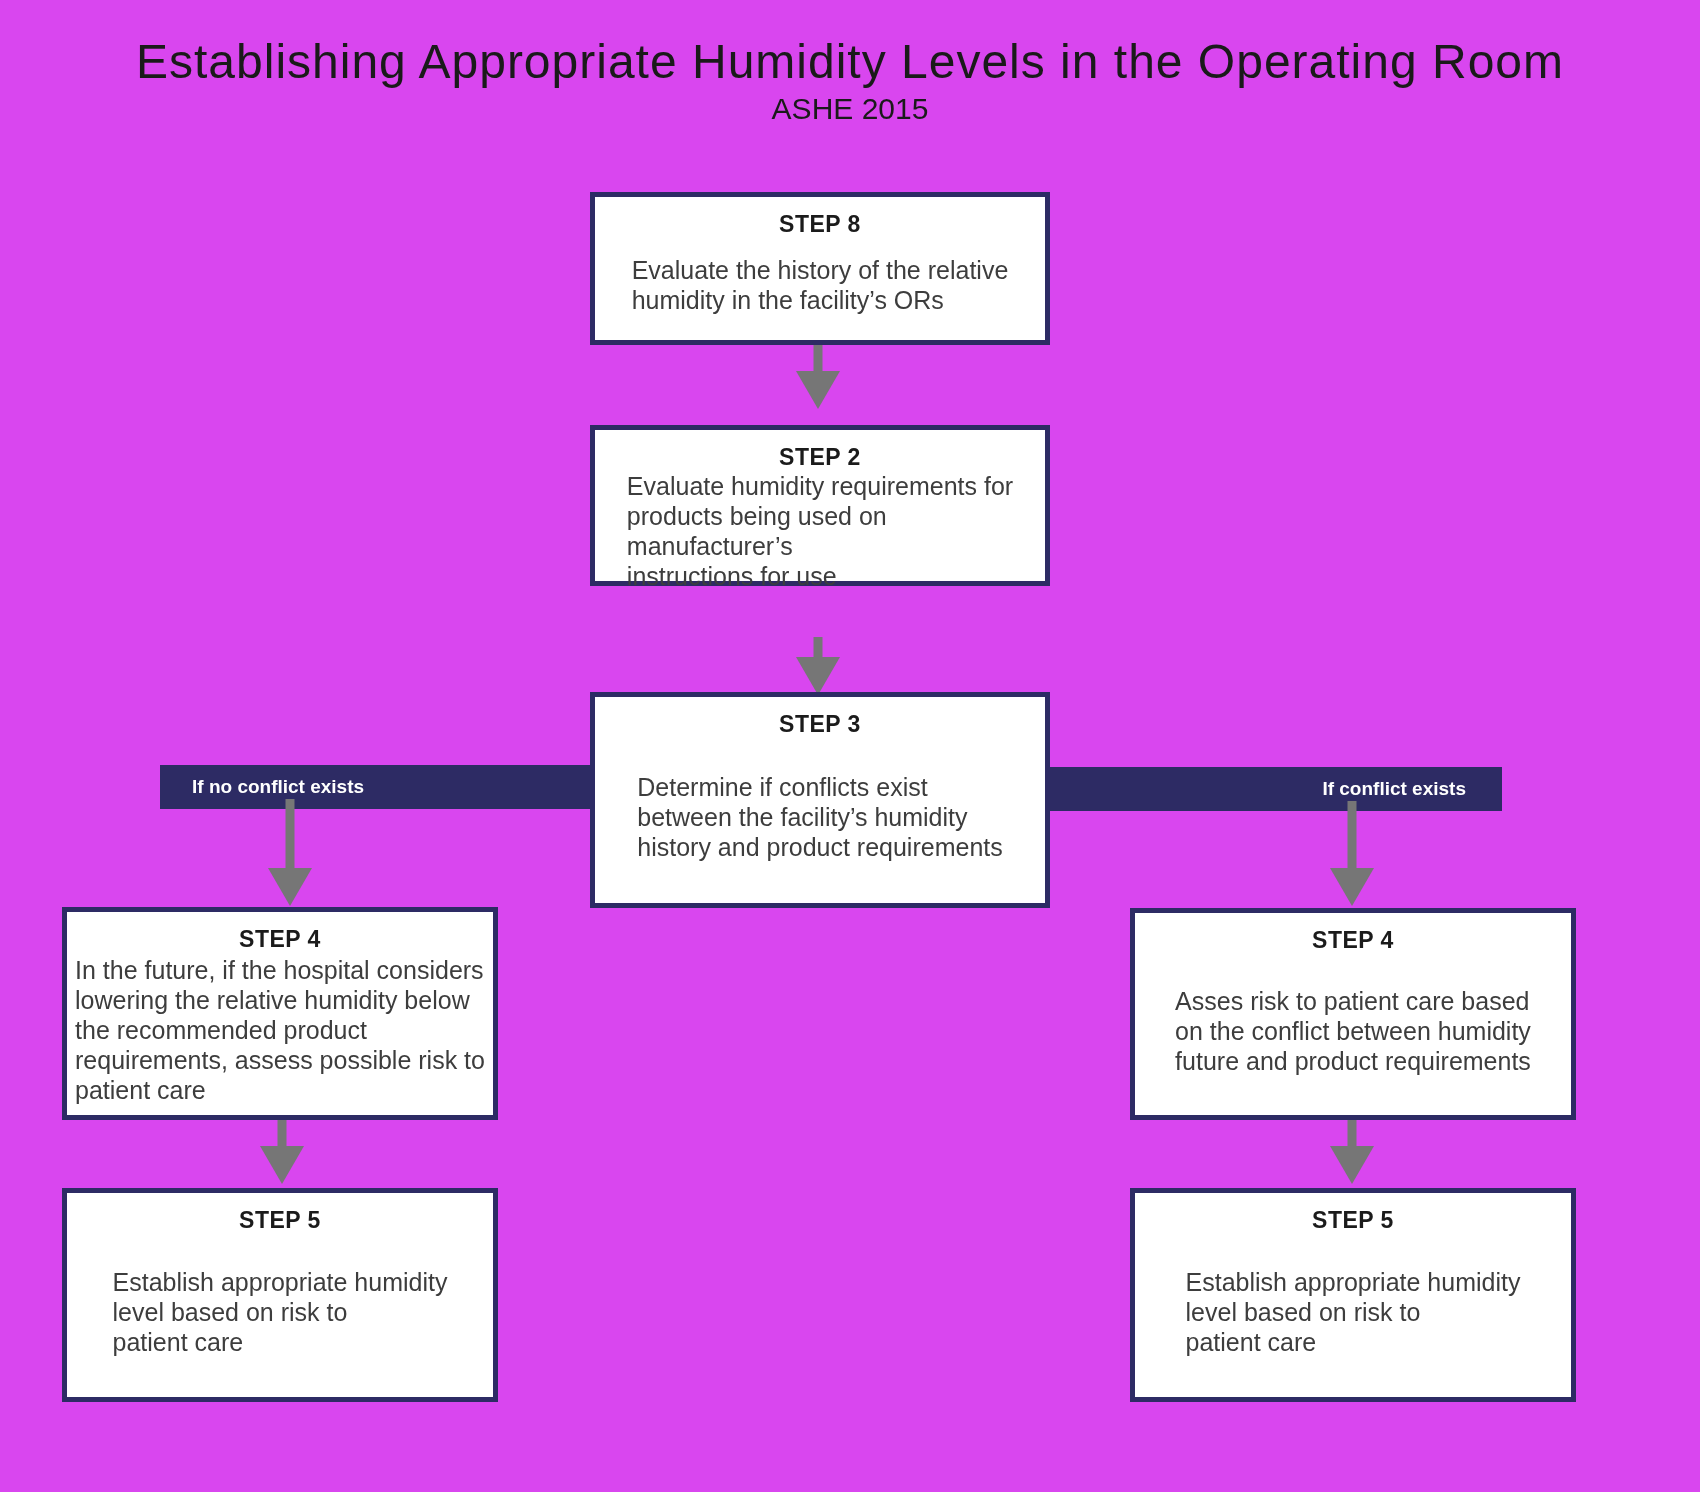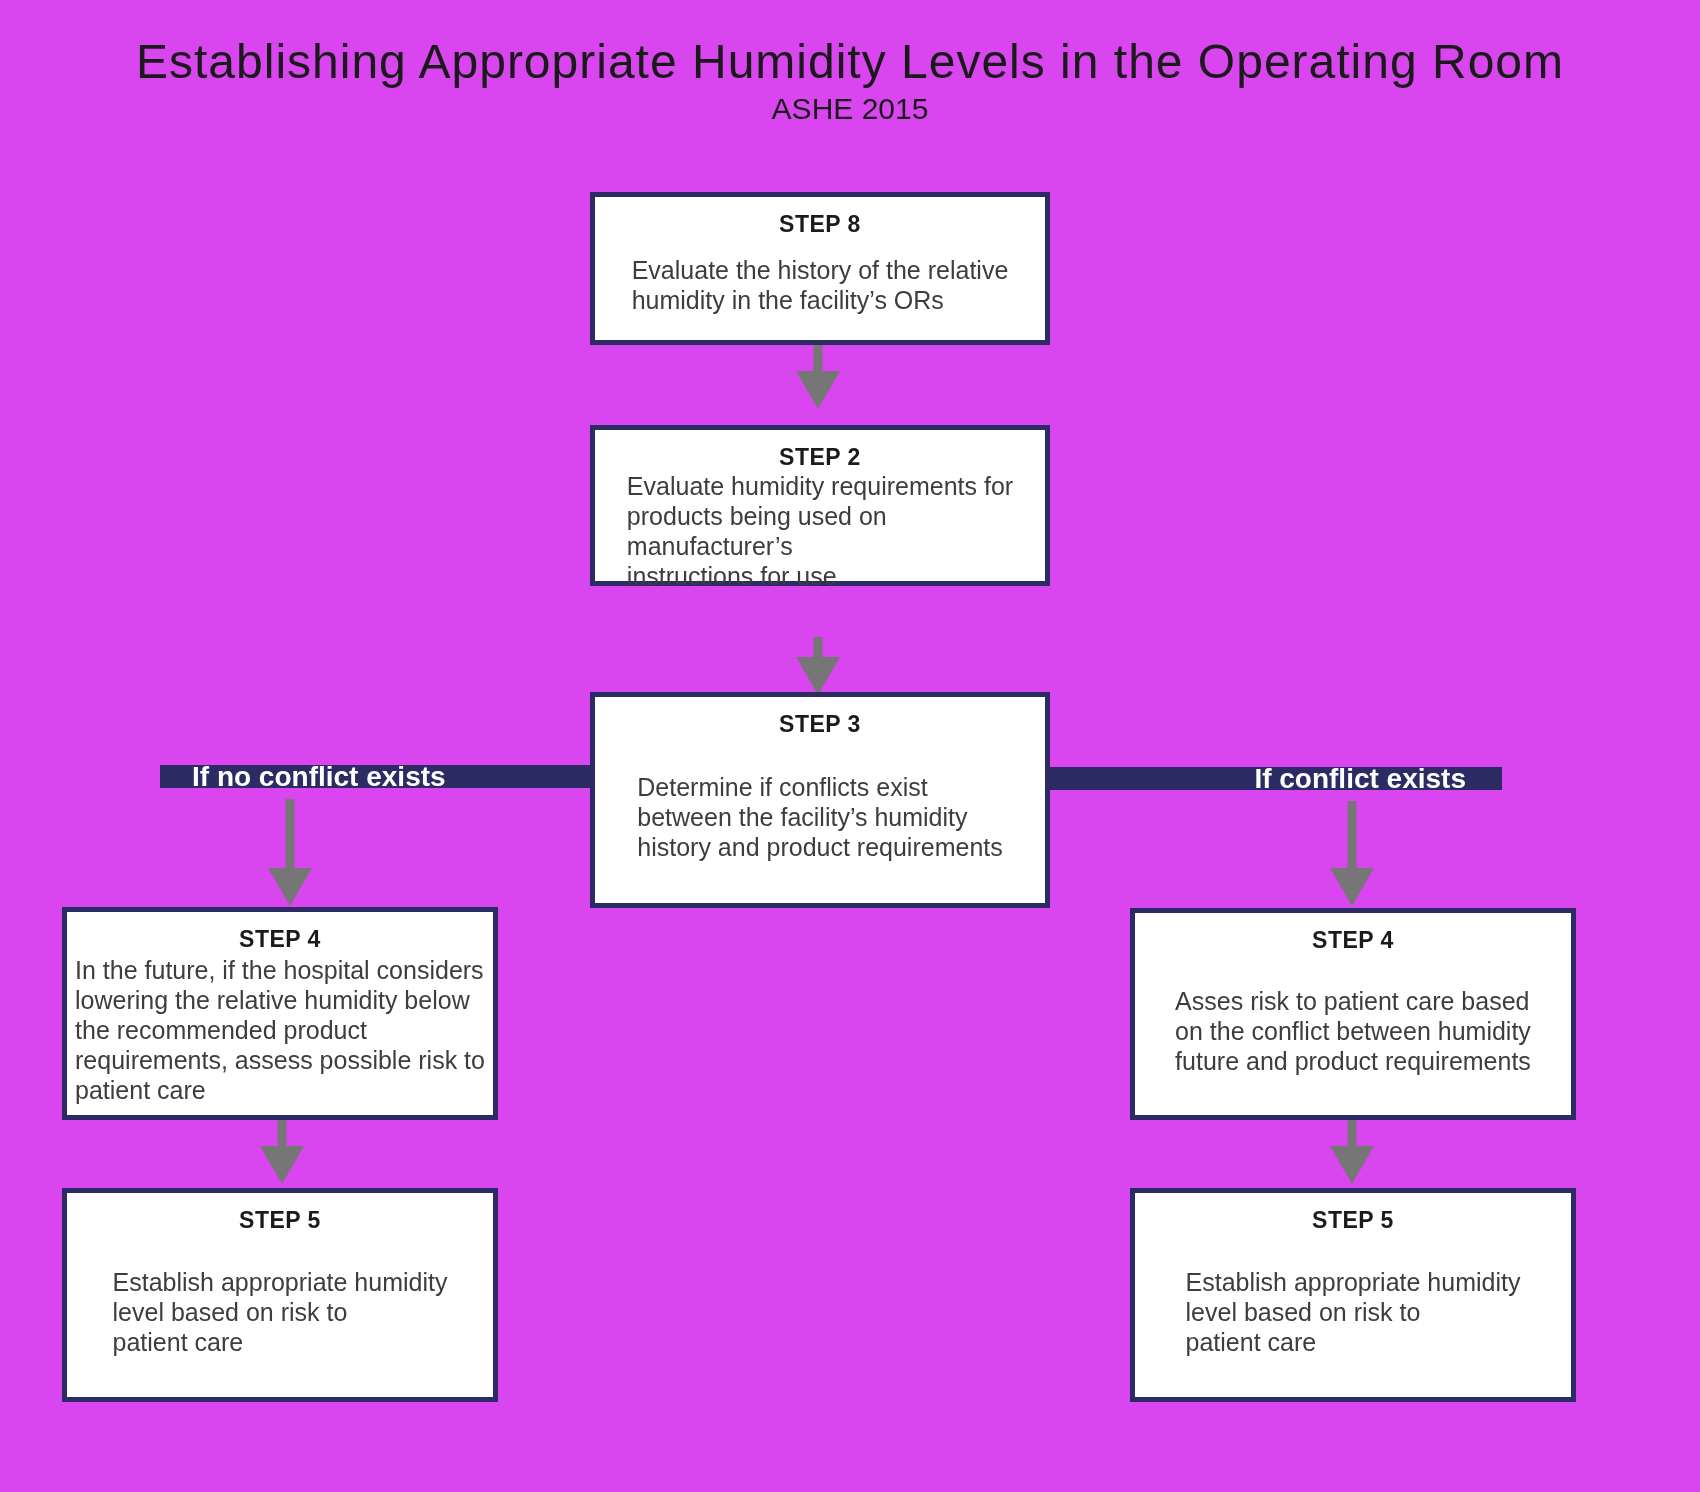--- a/index.html
+++ b/index.html
@@ -62,27 +62,27 @@
     padding-bottom: 8px;
   }
   .step-body {
     font-size: 25px;
     line-height: 30px;
     color: var(--body-ink);
     white-space: pre-line;
   }
   .banner {
     position: absolute;
-    height: 23px;
+    height: 44px;
     background: var(--navy);
     z-index: 1;
     display: flex;
     align-items: center;
     color: #ffffff;
-    font-size: 28px;
+    font-size: 19px;
     font-weight: 700;
   }
   .banner.left-banner { justify-content: flex-start; padding-left: 32px; box-sizing: border-box; }
   .banner.right-banner { justify-content: flex-end; padding-right: 36px; box-sizing: border-box; }
   .v-arrow { position: absolute; z-index: 2; }
   .v-arrow .shaft {
     position: absolute;
     left: 50%;
     transform: translateX(-50%);
     width: 9px;

